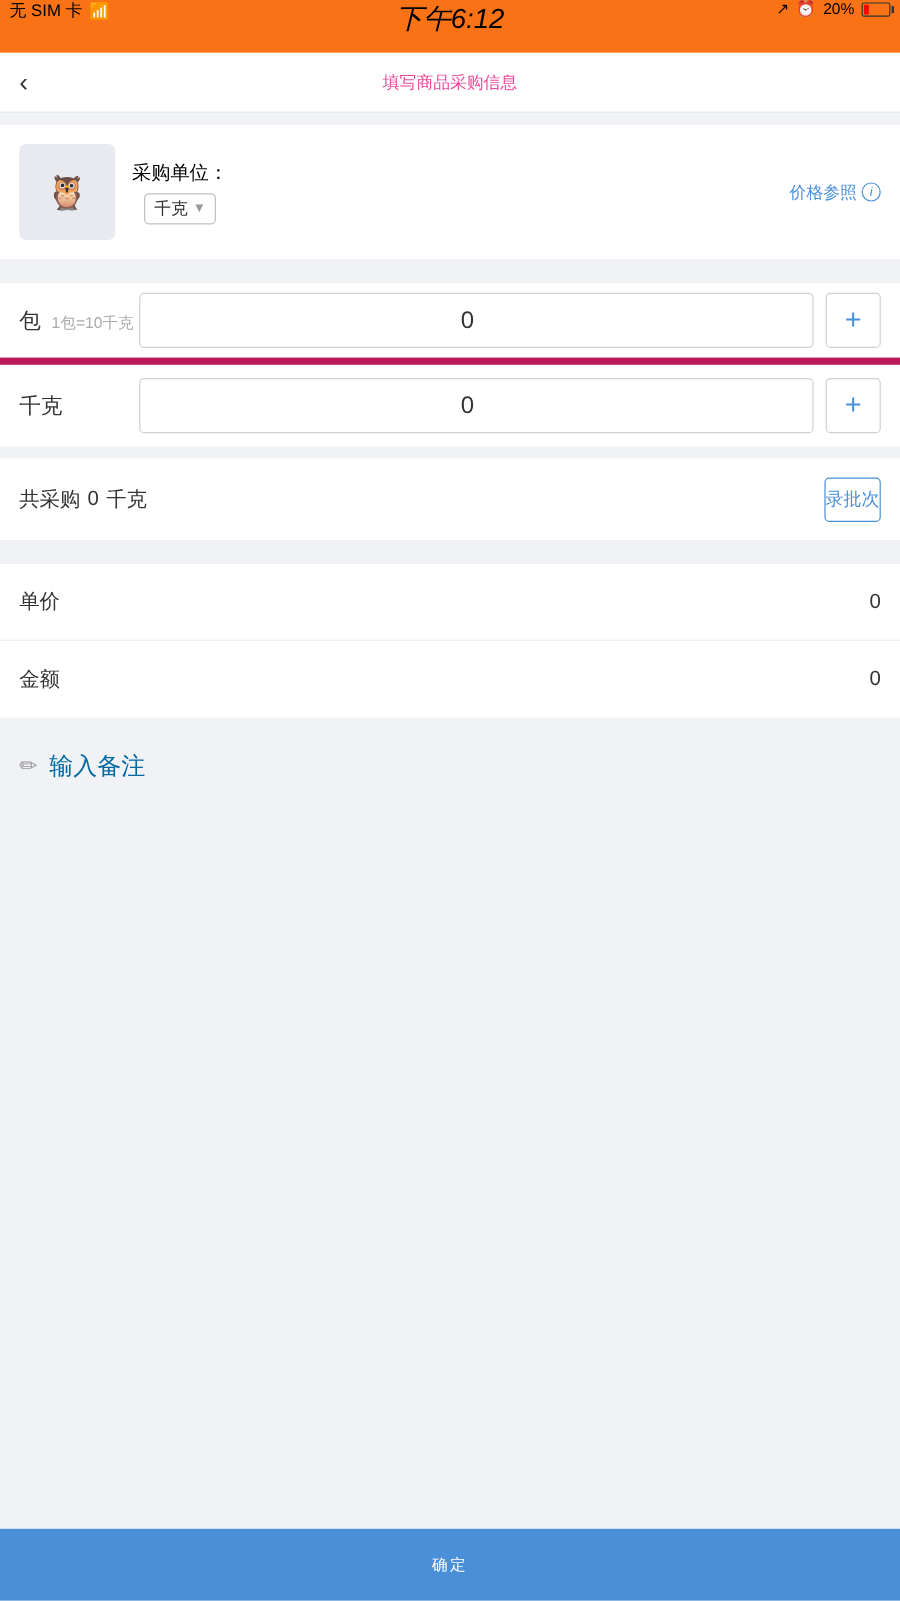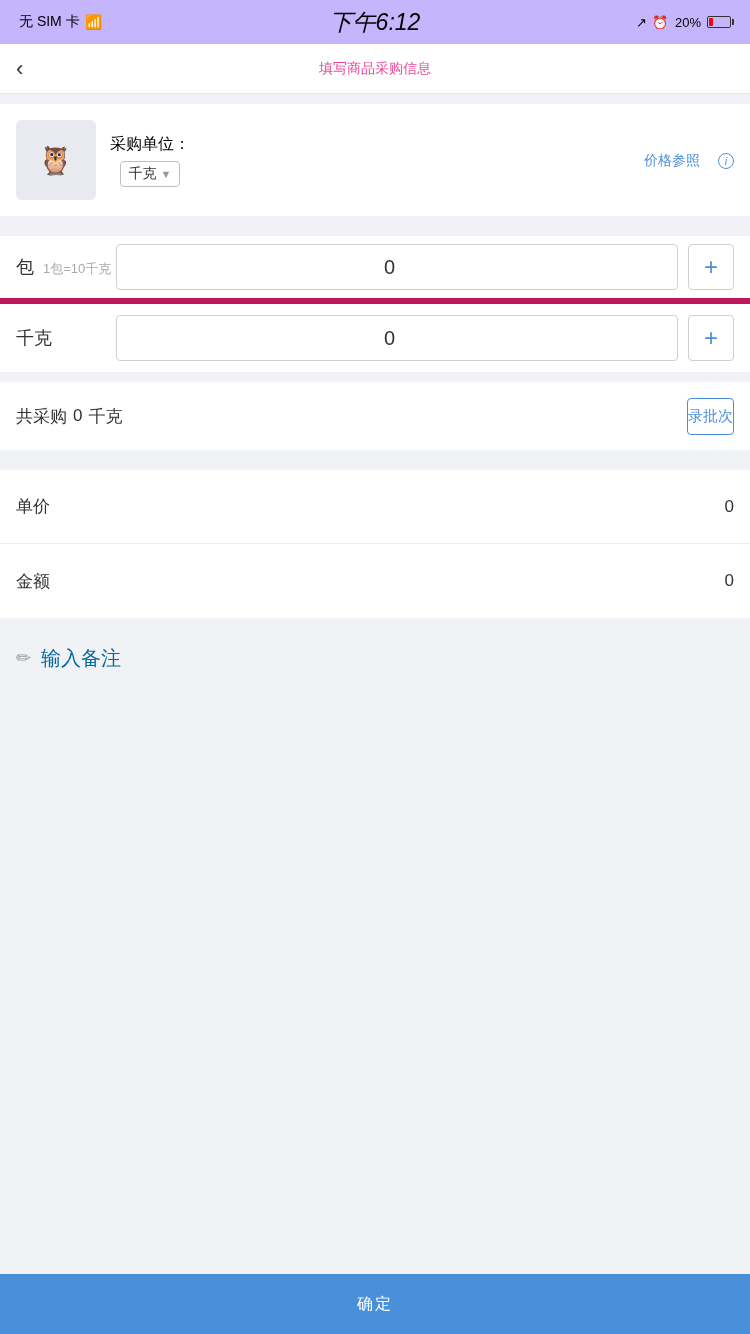--- a/index.html
+++ b/index.html
@@ -9,25 +9,25 @@
       min-height: 1334px;
       font-family: -apple-system, "PingFang SC", "Helvetica Neue", sans-serif;
       background: #f0f2f5;
       display: flex;
       flex-direction: column;
     }
 
     
     .status-bar {
       height: 44px;
-      background: #c4b5fd;
-      display: flex;
-      align-items: center;
+      background: #f97316;
+      display: flex;
+      align-items: flex-start;
       justify-content: space-between;
-      padding: 0 19px;
+      padding: 0 8px;
       font-size: 15px;
       color: #000;
     }
     .status-left {
       display: flex;
       align-items: center;
       gap: 6px;
       font-size: 14px;
     }
     .status-center {
@@ -163,22 +163,21 @@
       align-items: center;
       gap: 4px;
       cursor: pointer;
     }
     .unit-select-text { }
     .unit-chevron { font-size: 11px; color: #999; }
     .price-ref {
       color: #4a90d9;
       font-size: 14px;
       display: flex;
-      align-items: center;
-      gap: 18px;
+      gap: 4px;
       cursor: pointer;
     }
     .price-ref-icon {
       width: 16px;
       height: 16px;
       border: 1.5px solid #4a90d9;
       border-radius: 50%;
       display: flex;
       align-items: center;
       justify-content: center;
@@ -278,21 +277,21 @@
     
     .price-section {
       background: #fff;
       margin-top: 10px;
     }
     .price-row {
       display: flex;
       align-items: center;
       justify-content: space-between;
       padding: 0 16px;
-      height: 74px;
+      height: 64px;
       border-bottom: 1px solid #eee;
     }
     .price-row:last-child { border-bottom: none; }
     .price-label {
       font-size: 17px;
       color: #333;
     }
     .price-value {
       font-size: 17px;
       color: #333;
@@ -324,21 +323,21 @@
       background: #f0f2f5;
     }
 
     
     .confirm-btn {
       height: 60px;
       background: #4a90d9;
       display: flex;
       align-items: center;
       justify-content: center;
-      font-size: 16px;
+      font-size: 13px;
       color: #fff;
       cursor: pointer;
       letter-spacing: 2px;
     }
   </style>
 </head>
 <body>
 
 <div class="status-bar">
   <div class="status-left">

